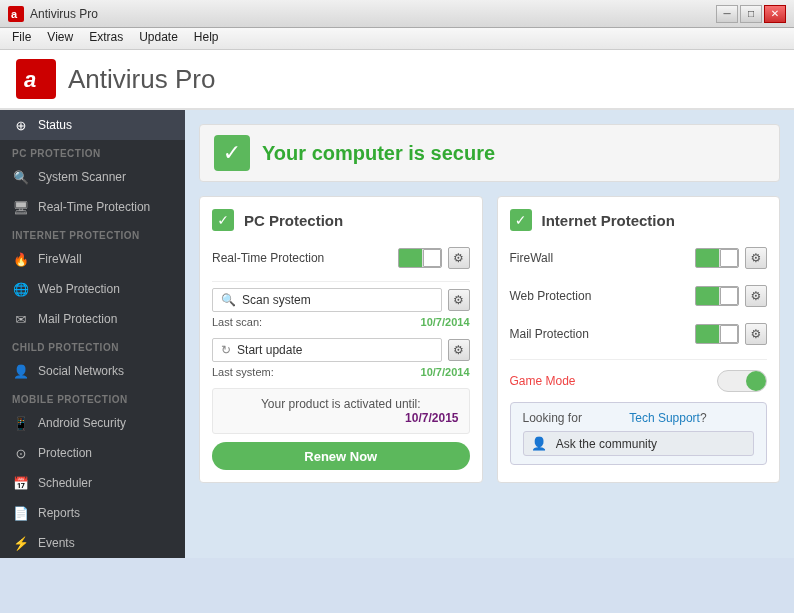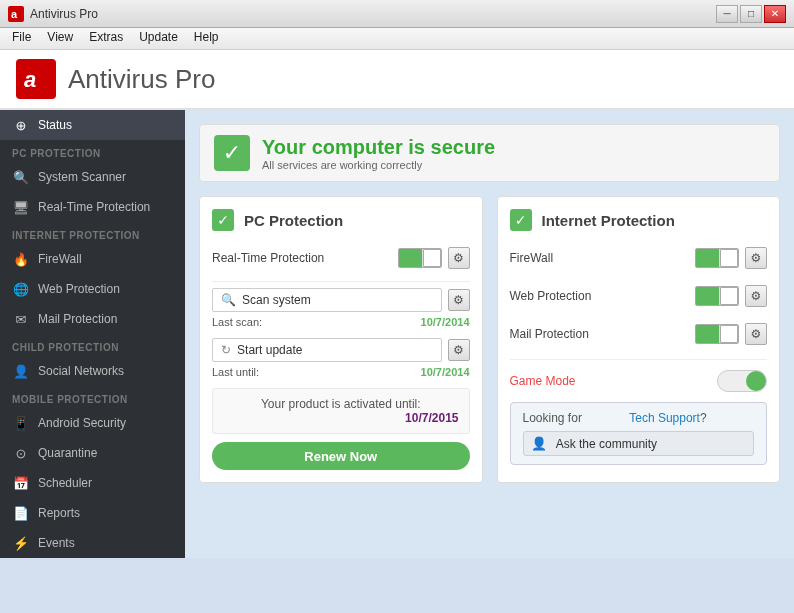--- a/index.html
+++ b/index.html
@@ -376,21 +376,21 @@
     </div>
 
     <div class="sidebar-section-label">MOBILE PROTECTION</div>
     <div class="sidebar-item">
       <span class="si-icon">📱</span>
       <span>Android Security</span>
     </div>
 
     <div class="sidebar-item">
       <span class="si-icon">⊙</span>
-      <span>Quarantine</span>
+      <span>Protection</span>
     </div>
     <div class="sidebar-item">
       <span class="si-icon">📅</span>
       <span>Scheduler</span>
     </div>
     <div class="sidebar-item">
       <span class="si-icon">📄</span>
       <span>Reports</span>
     </div>
     <div class="sidebar-item">
@@ -398,21 +398,20 @@
       <span>Events</span>
     </div>
   </div>
 
   <div class="main-content">
 
     <div class="status-outer">
       <div class="status-check-green">✓</div>
       <div>
         <div style="font-size:20px; font-weight:bold; color:#3a3;">Your computer is secure</div>
-        <div style="font-size:11px; color:#666;">All services are working correctly</div>
       </div>
     </div>
 
     <div class="cards-row">
 
       <div class="card">
         <div class="card-header">
           <div class="card-check">✓</div>
           <span class="card-title">PC Protection</span>
         </div>
@@ -443,21 +442,21 @@
 
         
         <div class="scan-row">
           <div class="scan-input">
             <span style="margin-right:6px; color:#888; font-size:12px;">↻</span>
             <span>Start update</span>
           </div>
           <div class="gear-btn">⚙</div>
         </div>
         <div class="last-scan-row">
-          <span>Last until:</span>
+          <span>Last system:</span>
           <span class="date">10/7/2014</span>
         </div>
 
         
         <div class="activation-row">
           <span>Your product is activated until:</span>
           <span class="activation-date">10/7/2015</span>
         </div>
         <button class="renew-btn">Renew Now</button>
       </div>

